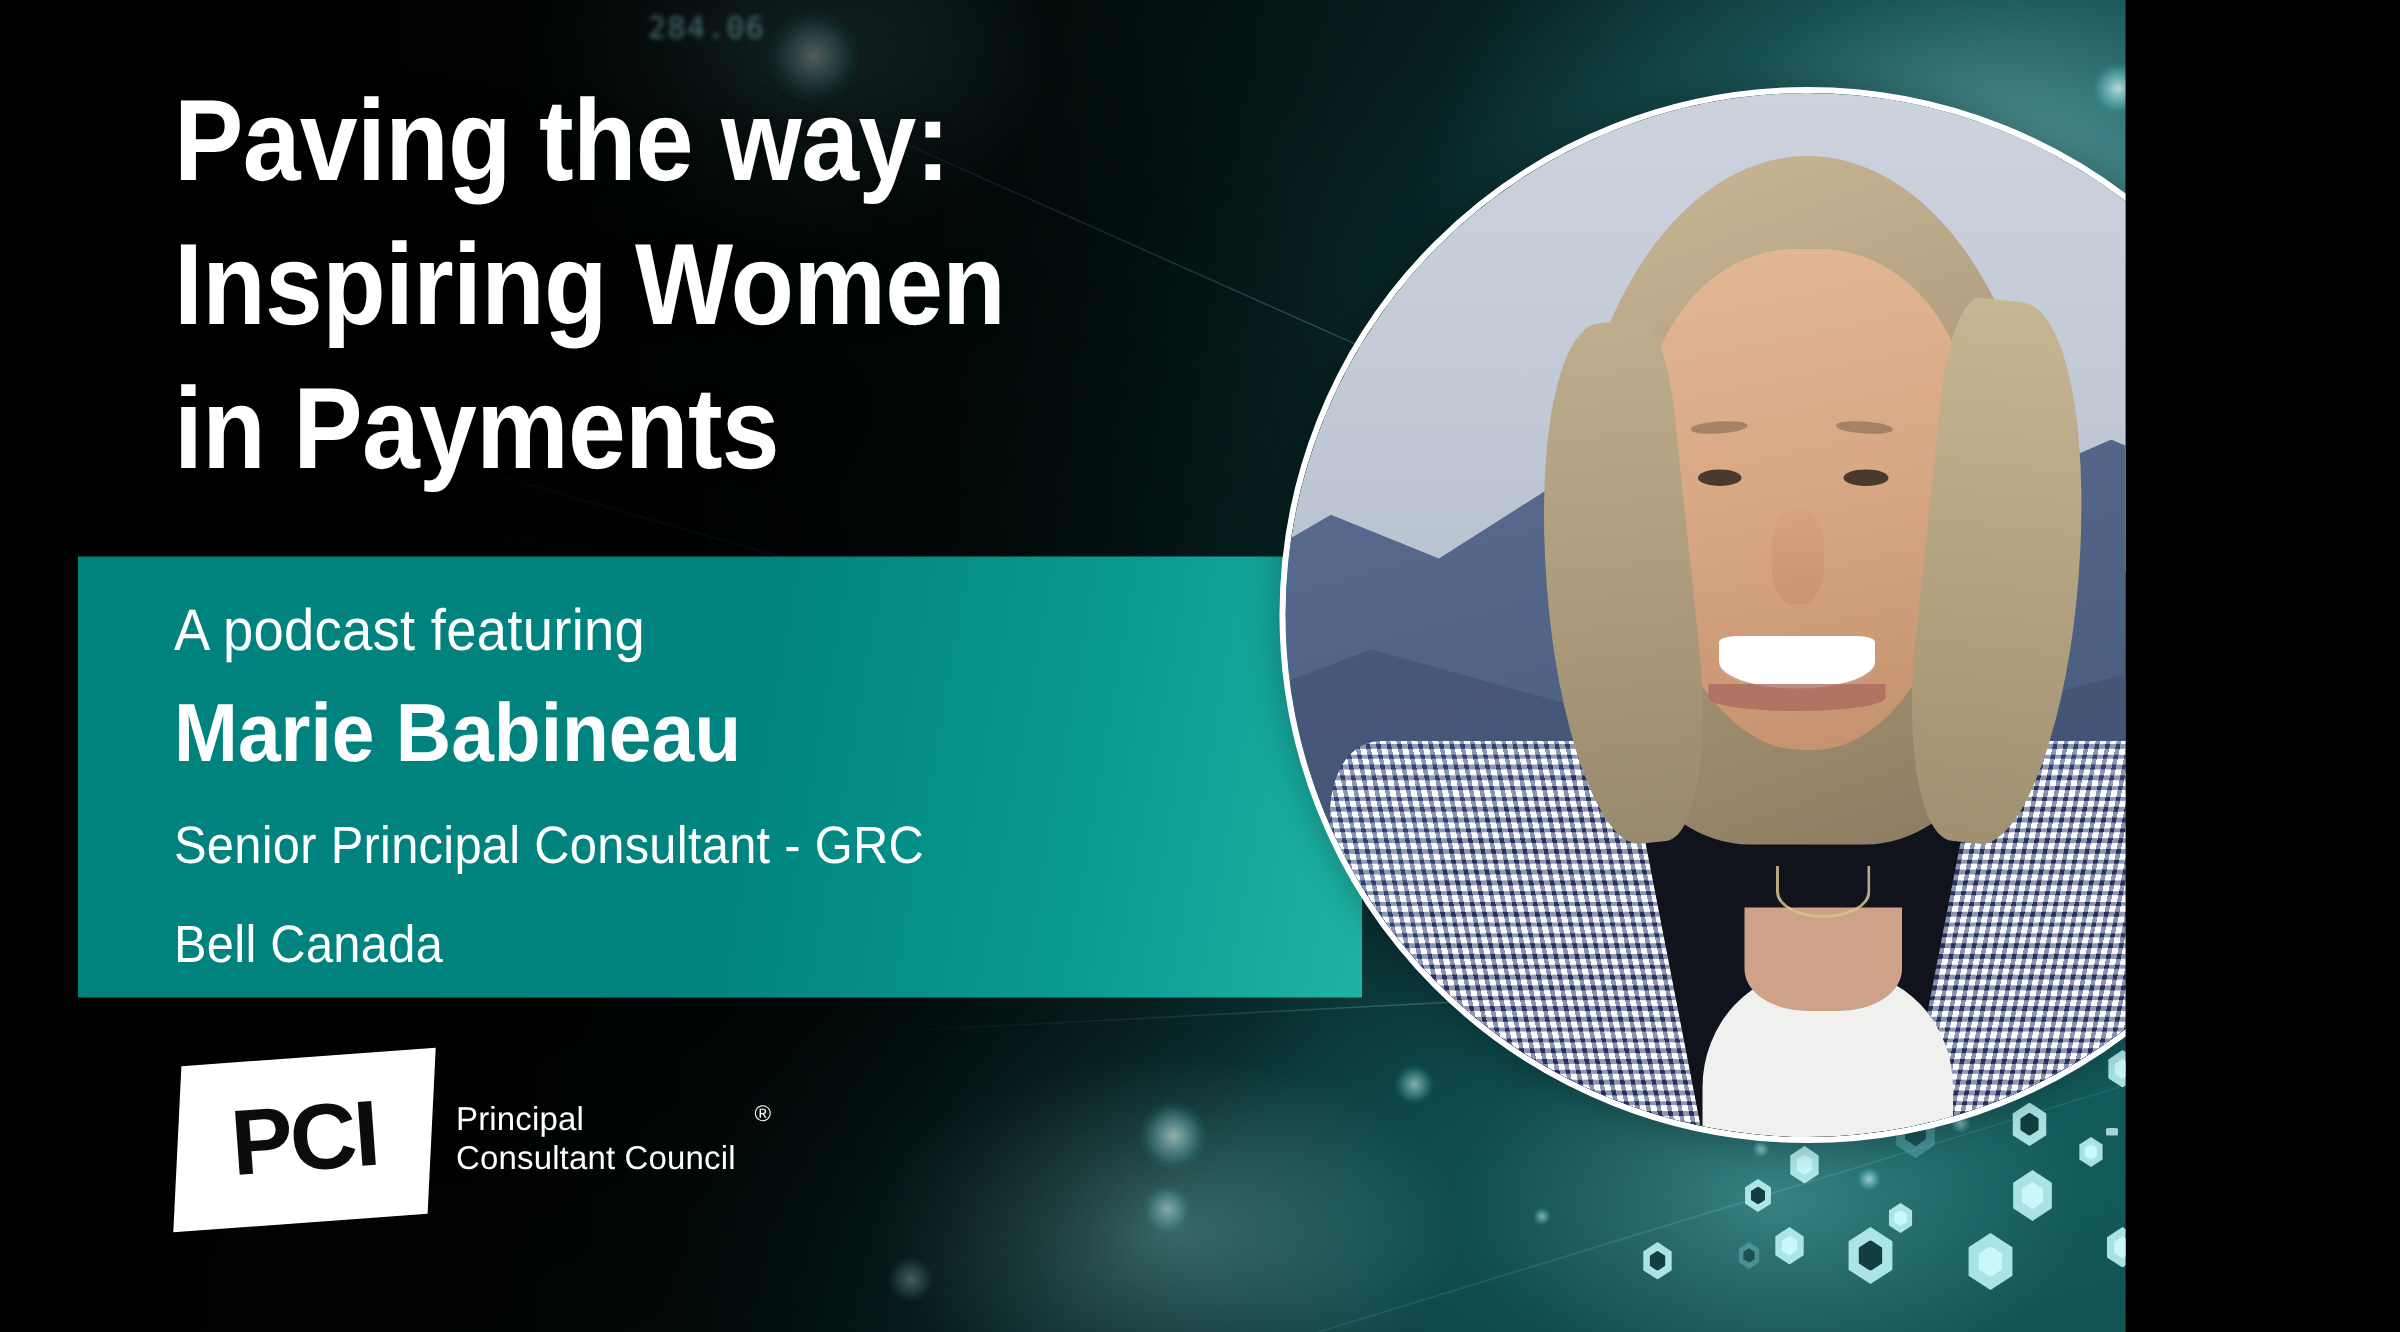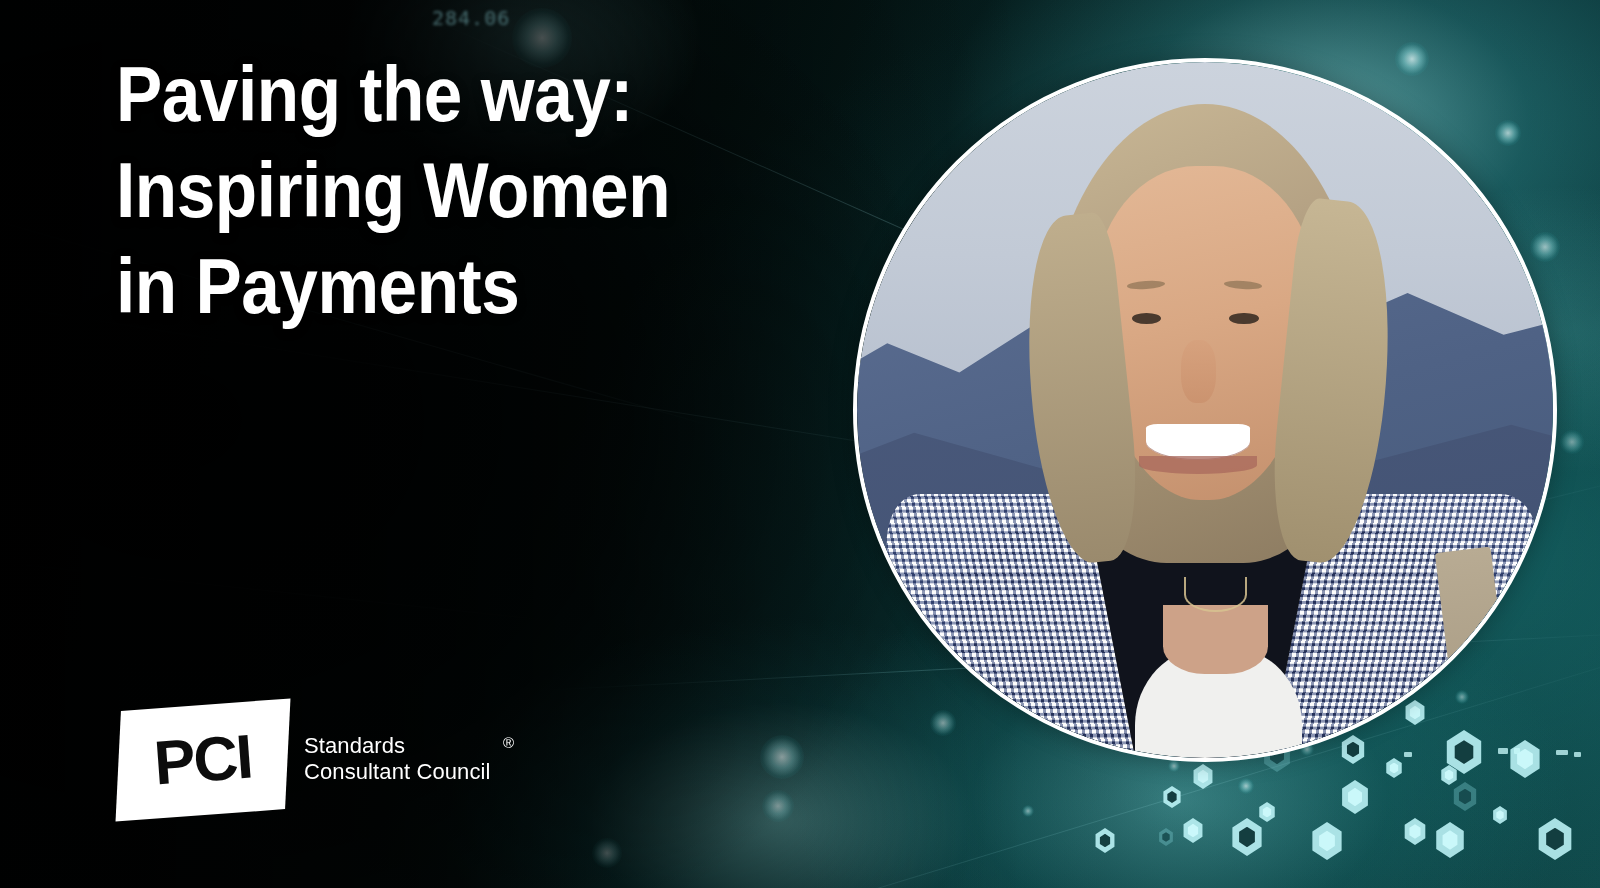--- a/index.html
+++ b/index.html
@@ -6,21 +6,21 @@
 
   html, body {
     width:1600px; height:888px;
     background:#000;
     font-family:"Liberation Sans", sans-serif;
     overflow:hidden;
   }
 
   #stage {
     position:relative;
-    width:1600px; height:888px;
+    width:1417px; height:888px;
     overflow:hidden;
     background:#701a75;
   }
 
   
   .bg-base {
     position:absolute; inset:0;
     background:
       radial-gradient(ellipse 620px 420px at 1330px 120px, rgba(150,238,240,0.55) 0%, rgba(60,170,175,0.30) 32%, rgba(10,60,66,0.10) 62%, rgba(0,0,0,0) 80%),
       radial-gradient(ellipse 520px 330px at 1180px 800px, rgba(120,225,225,0.40) 0%, rgba(30,130,130,0.22) 40%, rgba(0,0,0,0) 75%),
@@ -296,20 +296,28 @@
   <div class="pix" style="left:1498px;top:748px;width:10px;height:6px;"></div>
   <div class="pix" style="left:1514px;top:748px;width:6px; height:6px;"></div>
   <div class="pix" style="left:1556px;top:750px;width:12px;height:5px;"></div>
   <div class="pix" style="left:1404px;top:752px;width:8px; height:5px;"></div>
   <div class="pix" style="left:1574px;top:752px;width:7px; height:5px;"></div>
 
   <h1 class="title">Paving the way:
 Inspiring Women
 in Payments</h1>
 
+  <div class="panel">
+    <div class="panel-inner">
+      <div class="p-featuring">A podcast featuring</div>
+      <div class="p-name">Marie Babineau</div>
+      <div class="p-role">Senior Principal Consultant - GRC</div>
+      <div class="p-org">Bell Canada</div>
+    </div>
+  </div>
 
   <div class="portrait-wrap">
     <div class="portrait">
       <div class="ph-sky"></div>
       <div class="ph-mtn"></div>
       <div class="ph-mtn2"></div>
       <div class="ph-dark"></div>
 
       <div class="ph-body"></div>
       <div class="ph-shirtL"></div>
@@ -331,19 +339,19 @@
       <div class="ph-smile"></div>
       <div class="ph-lip"></div>
     </div>
   </div>
 
   <div class="logo-wrap">
     <div class="logo-mark">
       <span class="logo-pci">PCI</span>
     </div>
     <div class="logo-text">
-      <div>Standards</div>
+      <div>Principal</div>
       <div>Consultant Council</div>
     </div>
     <div class="logo-reg">®</div>
   </div>
 
 </div>
 
 </body></html>

